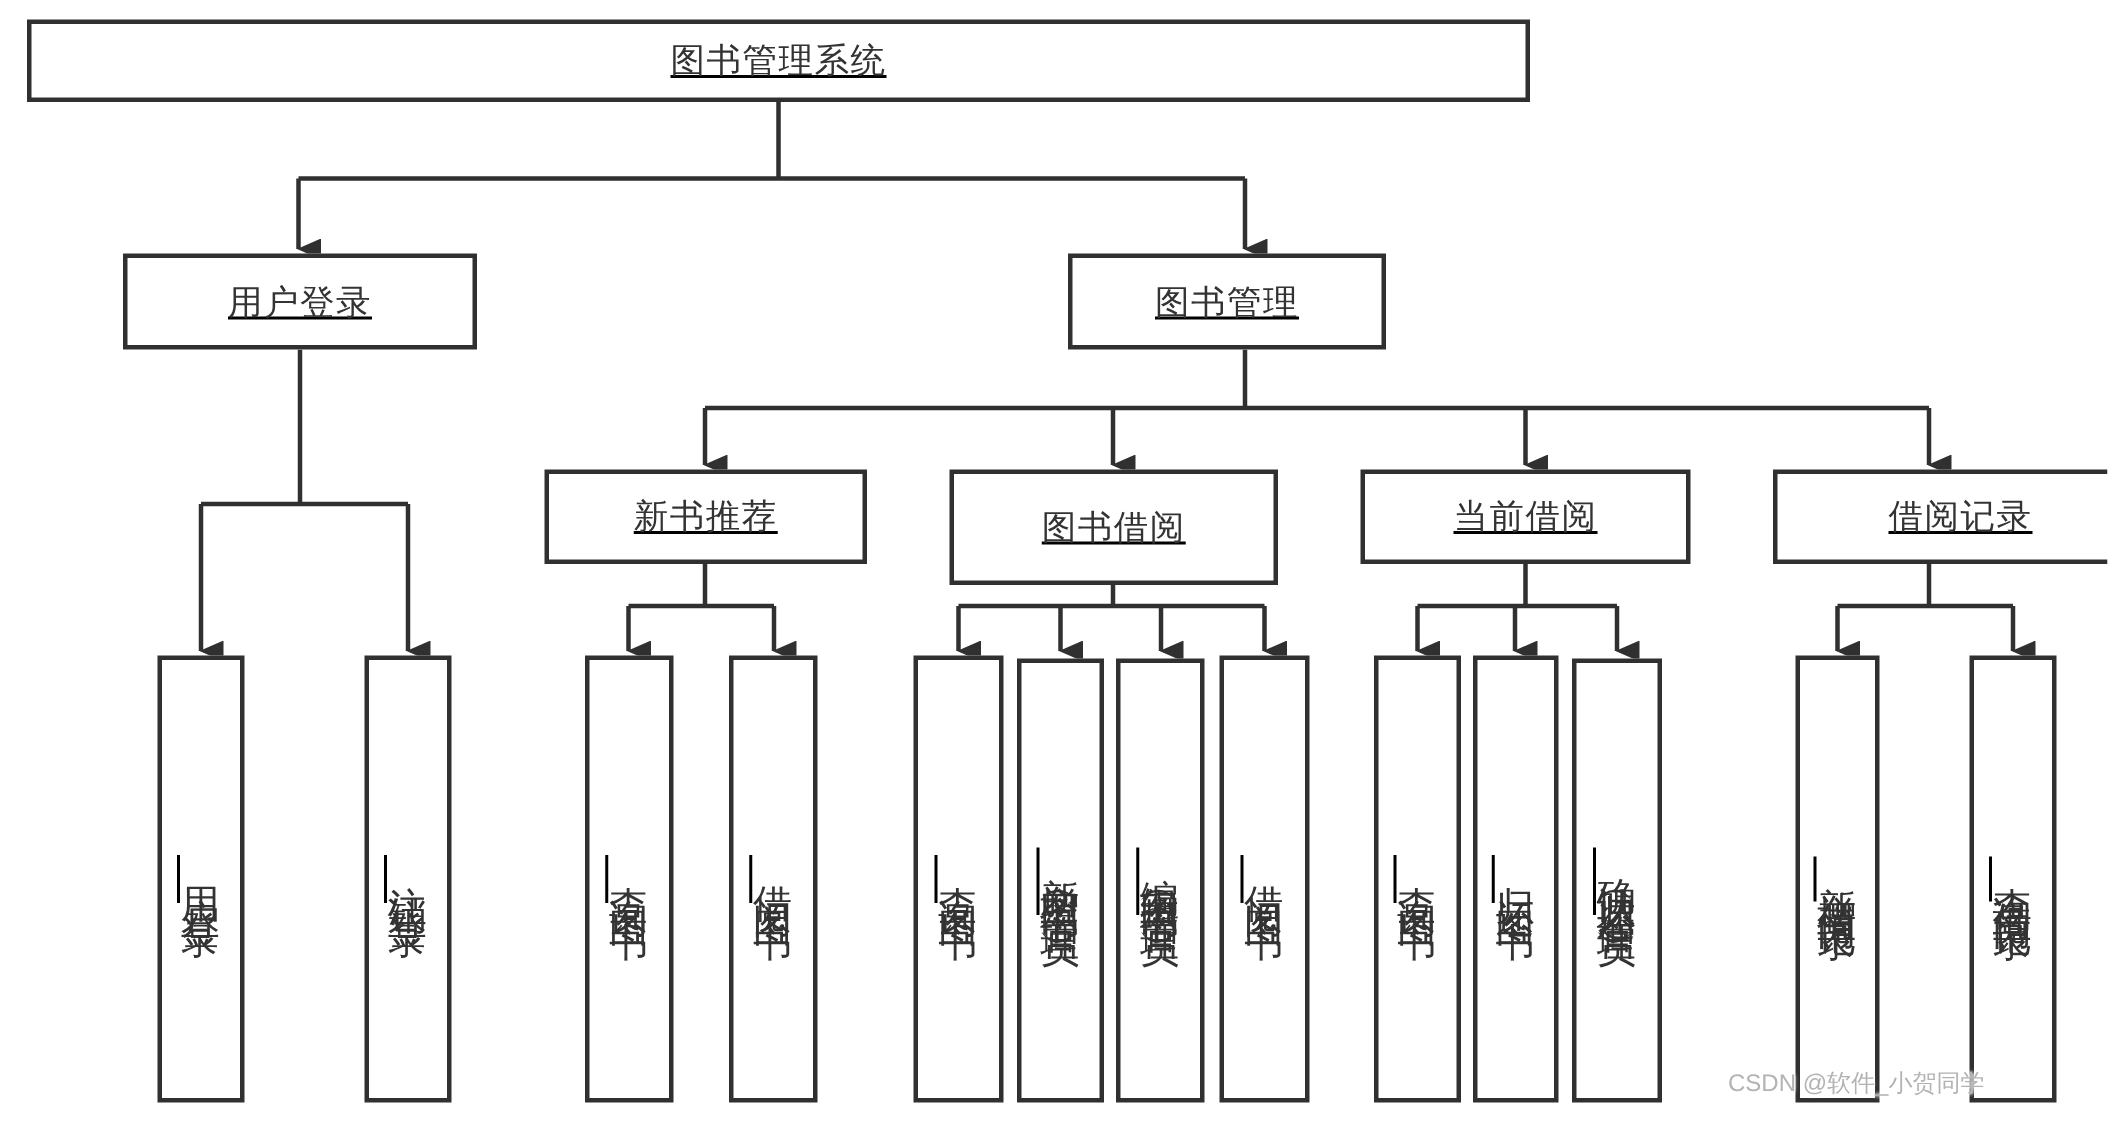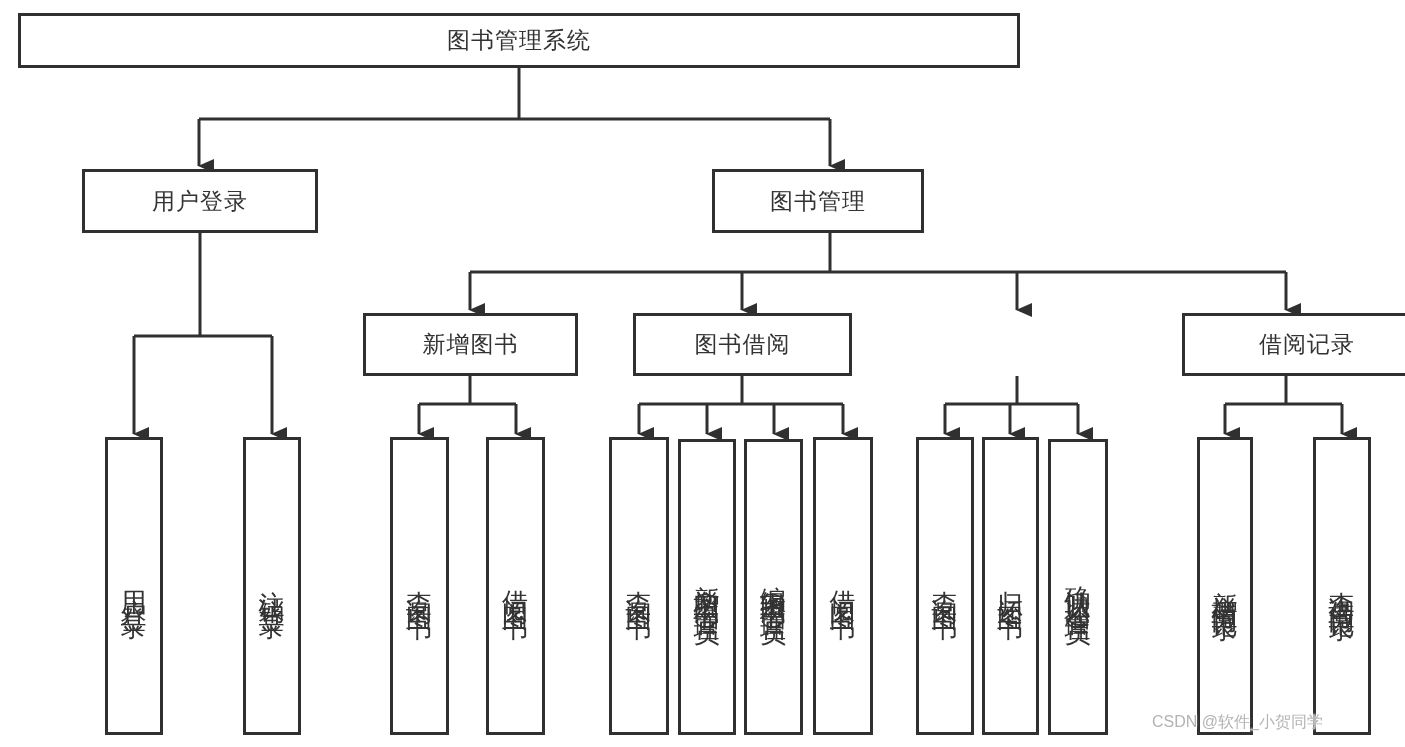--- a/index.html
+++ b/index.html
@@ -11,21 +11,21 @@
     overflow:hidden;
   }
   
   #connectors{position:absolute;left:0;top:0;width:1405px;height:747px;z-index:1;}
   #connectors path.link{fill:none;stroke:var(--line,#303030);stroke-width:3;}
   #connectors marker path{fill:var(--line,#303030);stroke:none;}
   
   .hbox,.vbox{
     position:absolute;z-index:2;box-sizing:border-box;
     background:#fff;border:3px solid var(--line,#303030);
-    display:flex;align-items:center;justify-content:center;
+    display:flex;align-items:center;justify-content:center;text-decoration:underline;
   }
   .hlabel{
     color:var(--text,#333333);font-size:23px;letter-spacing:1px;white-space:nowrap;
   }
   .vlabel{
     color:var(--text,#333333);font-size:26px;line-height:1;
     writing-mode:vertical-rl;text-orientation:mixed;white-space:nowrap;
   }
   #watermark{
     position:absolute;z-index:3;left:1152px;top:712px;
@@ -84,24 +84,27 @@
   </div>
 
   <div class="hbox" style="left:82px;top:169px;width:236px;height:64px">
     <span class="hlabel">用户登录</span>
   </div>
   <div class="hbox" style="left:712px;top:169px;width:212px;height:64px">
     <span class="hlabel">图书管理</span>
   </div>
 
   <div class="hbox" style="left:363px;top:313px;width:215px;height:63px">
-    <span class="hlabel">新增图书</span>
+    <span class="hlabel">新书推荐</span>
   </div>
-  <div class="hbox" style="left:633px;top:313px;width:219px;height:63px">
+  <div class="hbox" style="left:633px;top:313px;width:219px;height:77px">
     <span class="hlabel">图书借阅</span>
+  </div>
+  <div class="hbox" style="left:907px;top:313px;width:220px;height:63px">
+    <span class="hlabel">当前借阅</span>
   </div>
   <div class="hbox" style="left:1182px;top:313px;width:250px;height:63px">
     <span class="hlabel">借阅记录</span>
   </div>
 
   <div class="vbox" style="left:105px;top:437px;width:58px;height:298px">
     <span class="vlabel" style="letter-spacing: 8px;">用户登录</span>
   </div>
   <div class="vbox" style="left:243px;top:437px;width:58px;height:298px">
     <span class="vlabel" style="letter-spacing: 8px;">注销登录</span>

